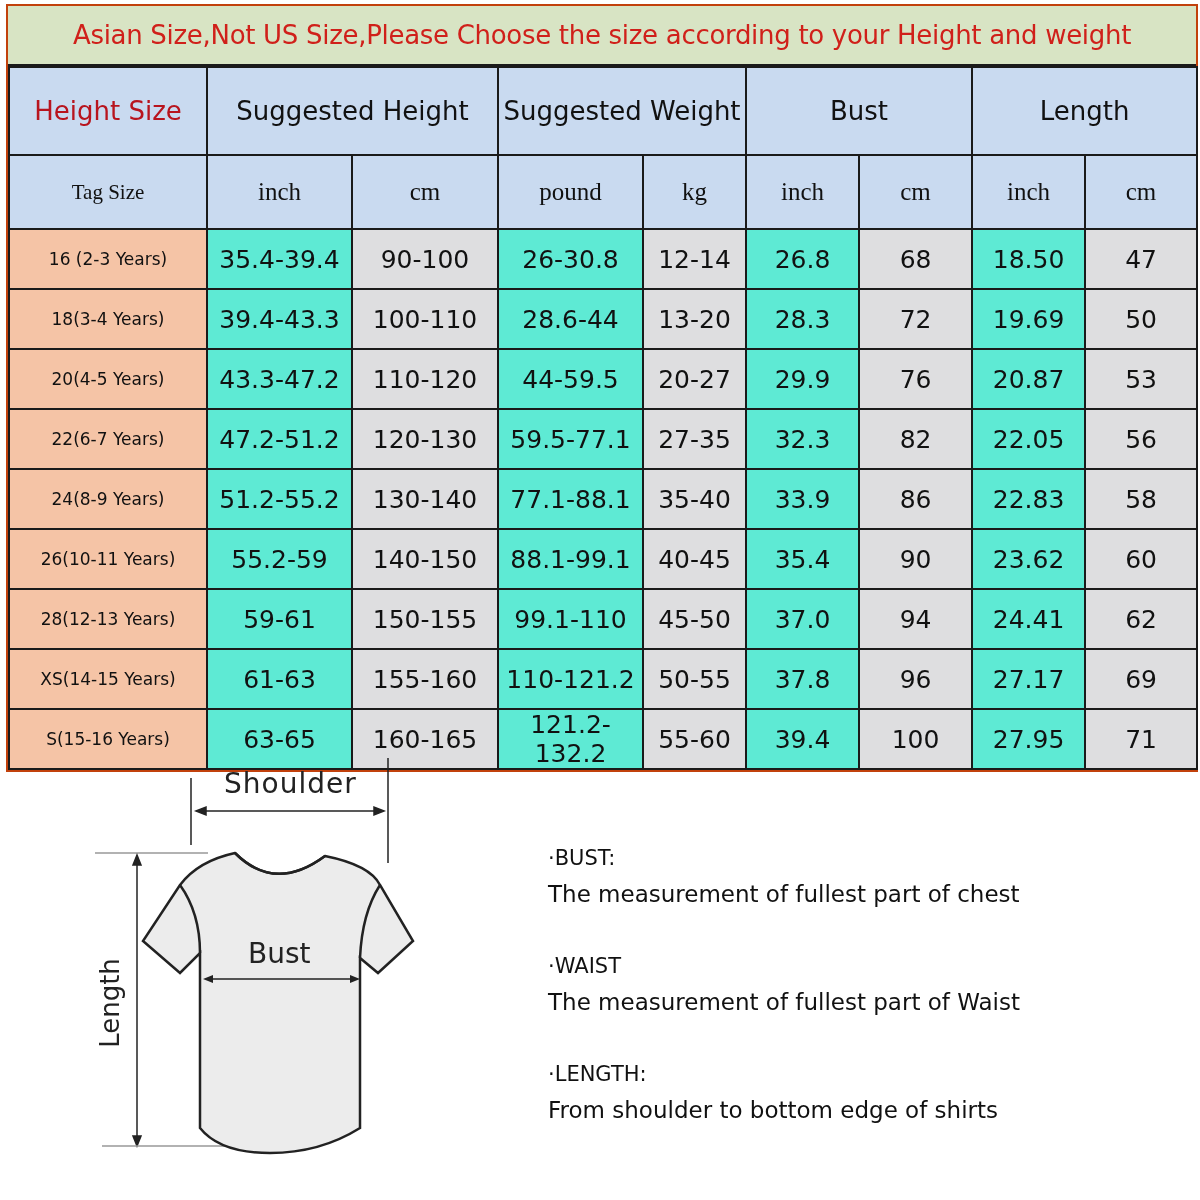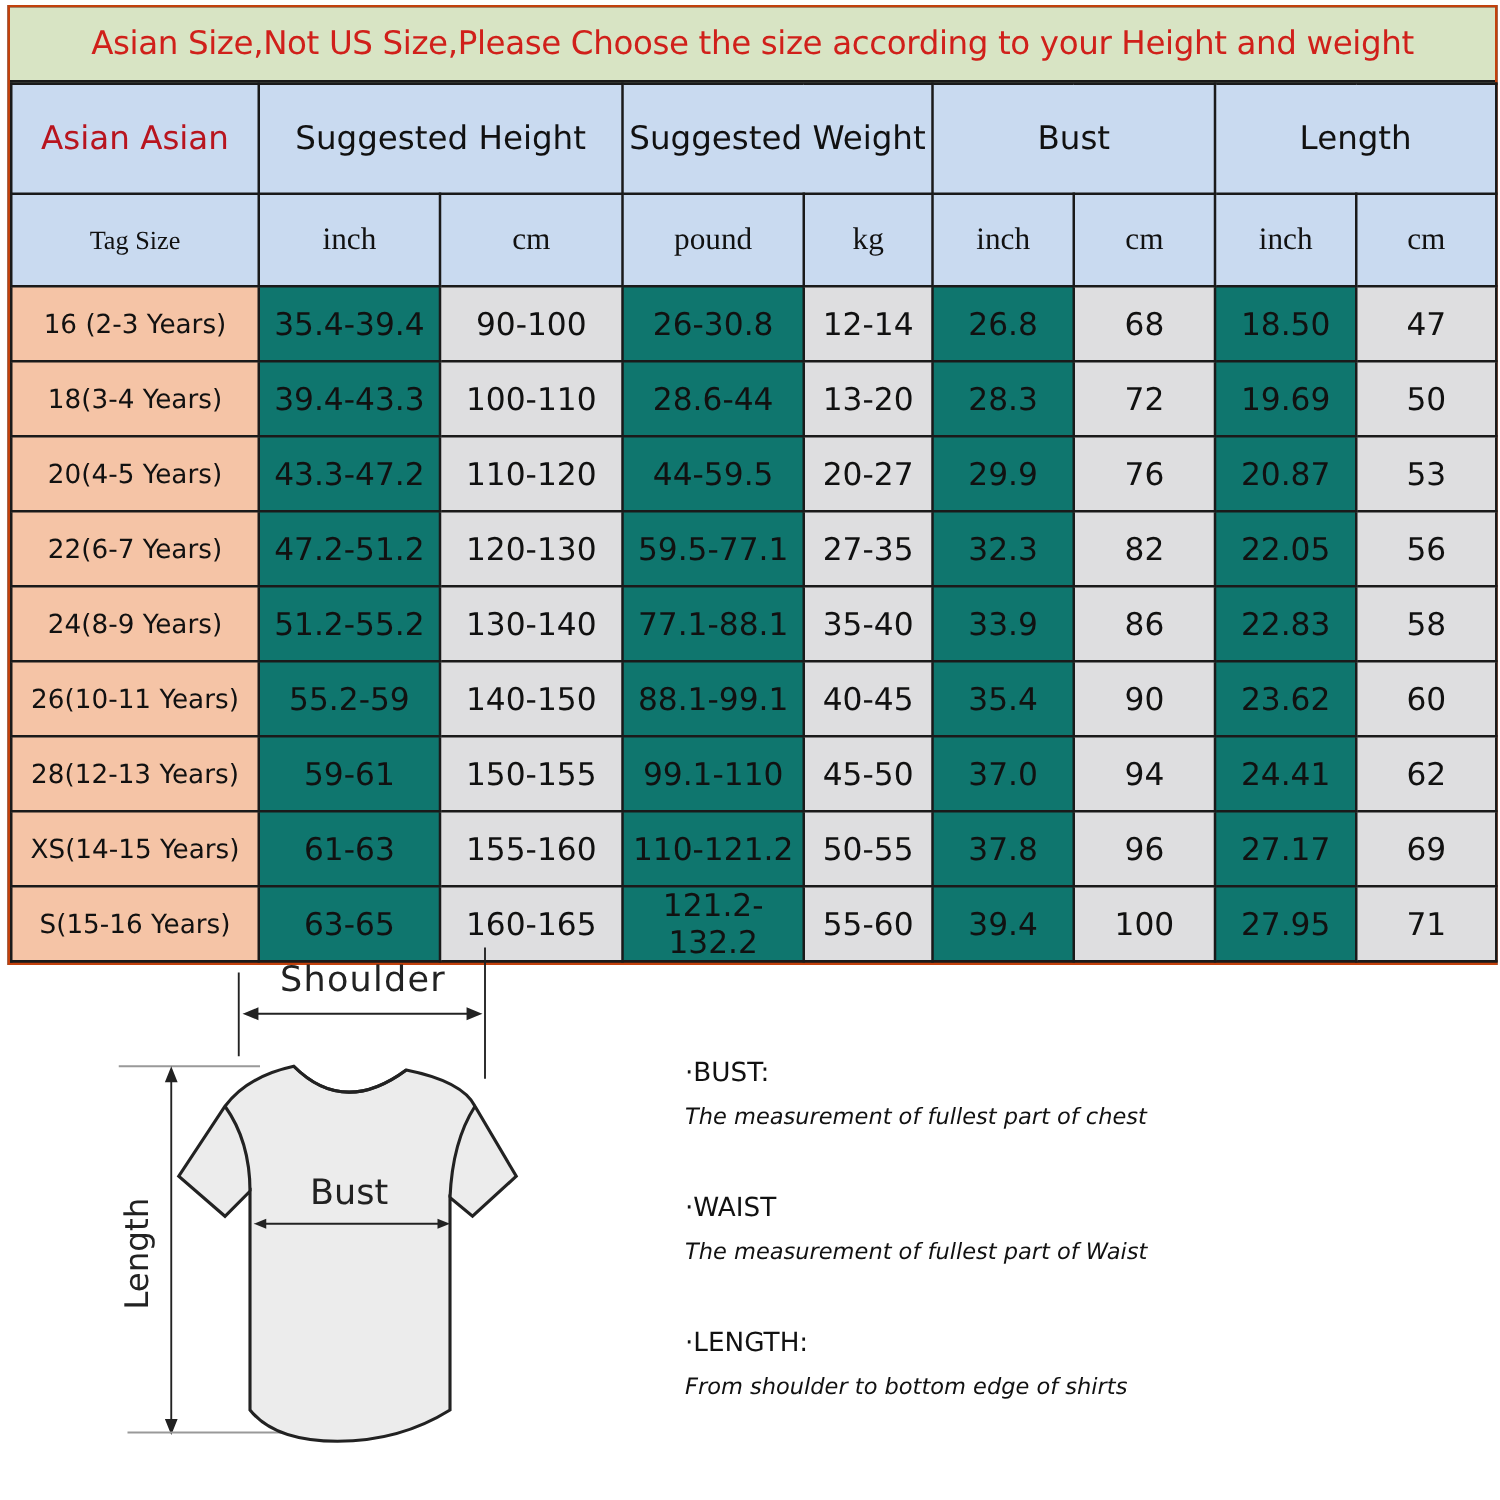--- a/index.html
+++ b/index.html
@@ -7,48 +7,48 @@
   .frame { position:absolute; left:6px; top:4px; width:1188px; border:2px solid #c2410c; background:#1a1a1a; }
   .banner { height:58px; background:#d8e4c4; display:flex; align-items:center; justify-content:center; color:#d0201a; font-size:26px; border-bottom:2px solid #1a1a1a; letter-spacing:-0.3px; }
   table { border-collapse:collapse; width:100%; table-layout:fixed; }
   td, th { border:2px solid #1a1a1a; text-align:center; padding:0; font-weight:normal; color:#111; }
   th { background:#c9daf0; }
   .h1 th { height:86px; font-size:26px; line-height:44px; }
   .h2 th { height:72px; font-size:25px;font-family:Liberation Serif, serif; }
   .h2 th.tag { font-size:21px; }
   .red { color:#b8141e; }
   tbody td { height:58px; font-size:25px; }
-  td.size { background:#f5c4a6; font-size:21px; }
-  td.y { background:#0f766e; }
+  td.size { background:#f5c4a6; font-size:17px; }
+  td.y { background:#5eead4; }
   td.g { background:#dedee0; }
   .diagram { position:absolute; left:80px; top:753px; width:360px; height:405px; }
   .notes { position:absolute; left:548px; top:840px; width:540px; }
   .notes .hd { font-size:21px; margin:0; height:36px; line-height:36px; color:#111; }
-  .notes .tx { font-size:18px; margin:0 0 36px 0; height:36px; line-height:36px; color:#111;font-style:italic; }
+  .notes .tx { font-size:23px; margin:0 0 36px 0; height:36px; line-height:36px; color:#111; }
 </style>
 </head>
 <body>
 
 <div class="frame">
   <div class="banner">Asian Size,Not US Size,Please Choose the size according to your Height and weight</div>
   <table>
     <colgroup>
       <col style="width:198px">
         <col style="width:145px">
         <col style="width:146px">
         <col style="width:145px">
         <col style="width:103px">
         <col style="width:113px">
         <col style="width:113px">
         <col style="width:113px">
         <col style="width:112px">
     </colgroup>
     <thead>
       <tr class="h1">
-        <th class="red">Asian Asian</th>
+        <th class="red">Height Size</th>
         <th colspan="2">Suggested Height</th>
         <th colspan="2">Suggested Weight</th>
         <th colspan="2">Bust</th>
         <th colspan="2">Length</th>
       </tr>
       <tr class="h2">
         <th class="tag">Tag Size</th>
         <th>inch</th>
         <th>cm</th>
         <th>pound</th>

